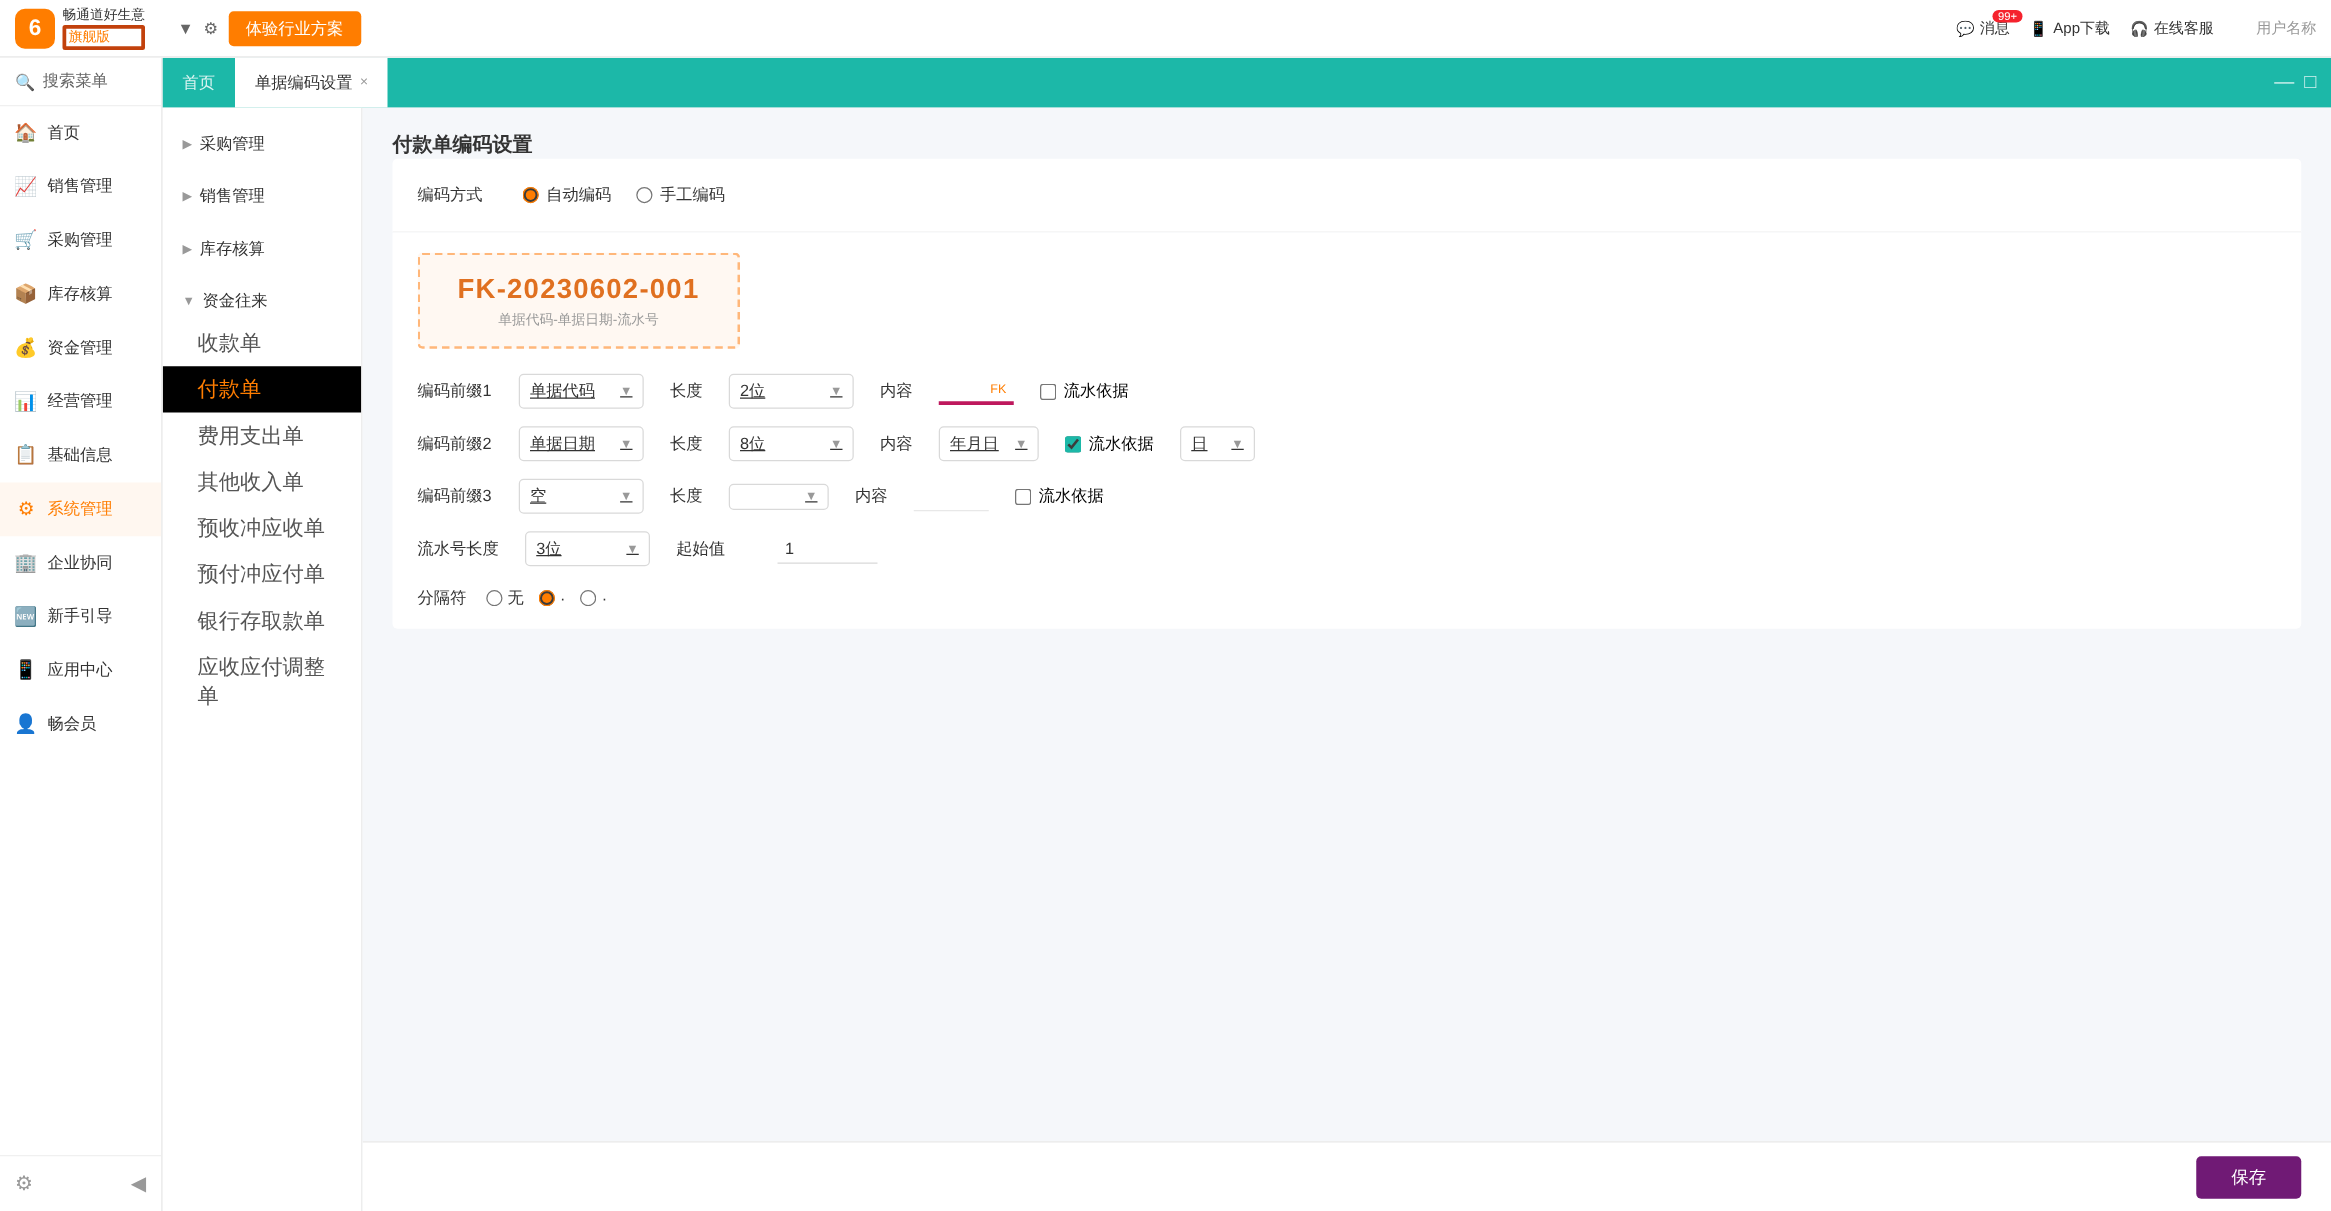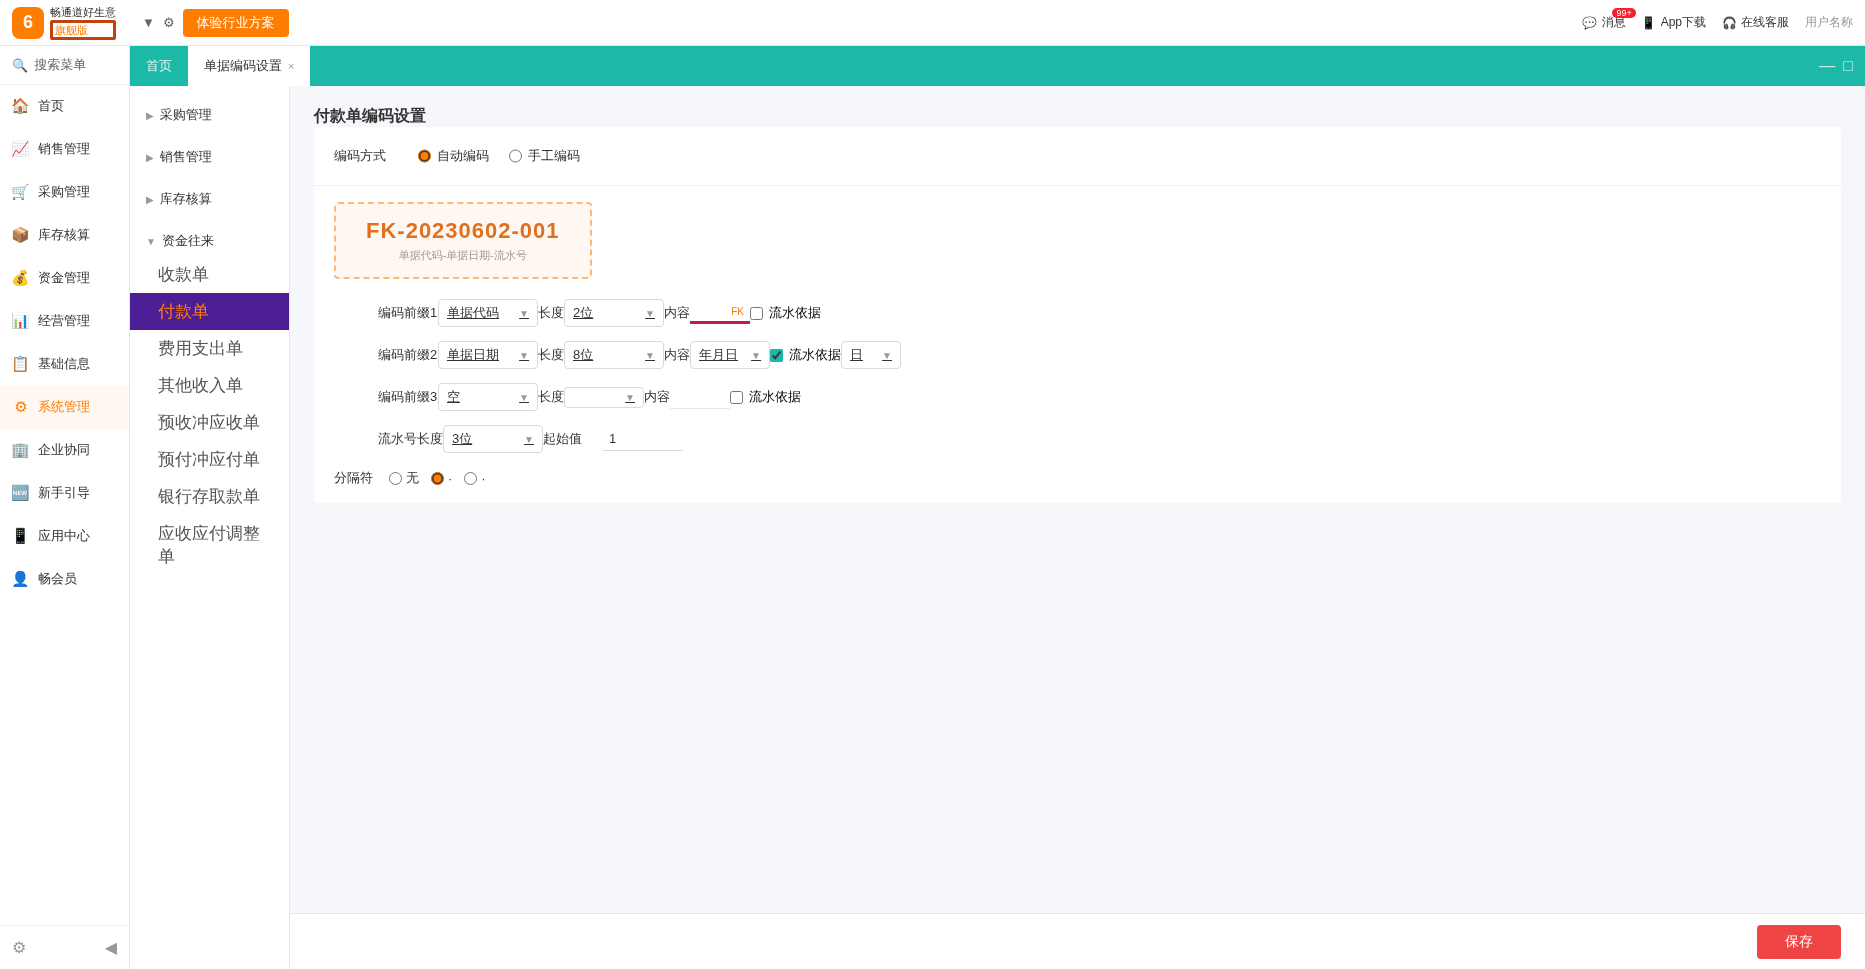--- a/index.html
+++ b/index.html
@@ -43,21 +43,21 @@
       padding: 5px 14px; cursor: pointer; font-size: 13px;
     }
     .top-header .right-area {
       display: flex; align-items: center; gap: 16px; margin-left: auto;
     }
     .top-header .msg-area { display: flex; align-items: center; gap: 4px; color: #333; font-size: 12px; cursor: pointer; position: relative; }
     .top-header .badge {
       background: #f5222d; color: white; font-size: 9px;
       border-radius: 8px; padding: 0 4px; position: absolute; top: -6px; right: -10px;
     }
-    .top-header .user-area { color: #999; font-size: 12px; }
+    .top-header .user-area { color: #999; font-size: 12px; margin-left: 18px; }
 
     
     .main-layout {
       display: flex;
       flex: 1;
       overflow: hidden;
     }
 
     
     .sidebar {
@@ -143,21 +143,21 @@
     .sec-menu-header {
       padding: 6px 16px;
       display: flex; align-items: center; gap: 6px;
       cursor: pointer; color: #333; font-size: 13px; font-weight: 500;
     }
     .sec-menu-header .arrow { font-size: 10px; color: #999; }
     .sec-menu-item {
       padding: 7px 16px 7px 28px;
       cursor: pointer; color: #555; font-size: 17px;
     }
-    .sec-menu-item.active { color: #ff7d00; background: #4c1d95; }
+    .sec-menu-item.active { color: #ff7d00; background: #000000; }
 
     
     .main-content {
       flex: 1;
       overflow-y: auto;
       background: #f5f7fa;
       display: flex;
       flex-direction: column;
     }
     .page-body {
@@ -215,21 +215,21 @@
     .auto-fill-row label { font-size: 13px; color: #333; cursor: pointer; }
 
     
     .settings-grid {
       display: flex;
       flex-direction: column;
       gap: 14px;
       margin-bottom: 16px;
     }
     .settings-row {
-      display: flex; align-items: center; gap: 0; flex-wrap: wrap; margin-left: 44px;
+      display: flex; align-items: center; gap: 21px; flex-wrap: wrap;
     }
     .settings-label { color: #333; font-size: 13px; min-width: 60px; }
     .settings-select {
       display: flex; align-items: center; gap: 4px;
       border: 1px solid #d9d9d9; border-radius: 4px;
       padding: 4px 8px; background: #fff; cursor: pointer;
       min-width: 100px; justify-content: space-between; font-size: 13px; color: #333; text-decoration: underline;
     }
     .settings-select .sel-arrow { color: #999; font-size: 10px; }
     .settings-input-field {
@@ -261,21 +261,21 @@
       height: 56px;
       background: #fff;
       border-top: 1px solid #e8e8e8;
       display: flex;
       align-items: center;
       justify-content: flex-end;
       padding: 0 24px;
       flex-shrink: 0;
     }
     .save-btn {
-      background: #ef4444; color: white; border: none;
+      background: #701a75; color: white; border: none;
       border-radius: 4px; padding: 8px 28px; font-size: 14px; cursor: pointer;
     }
 
     
     .input-placeholder {
       border: none; border-bottom: 1px solid #e8e8e8; outline: none;
       padding: 4px 6px; font-size: 13px; color: #bbb; width: 60px;
       background: transparent; pointer-events: none;
     }
   </style>

